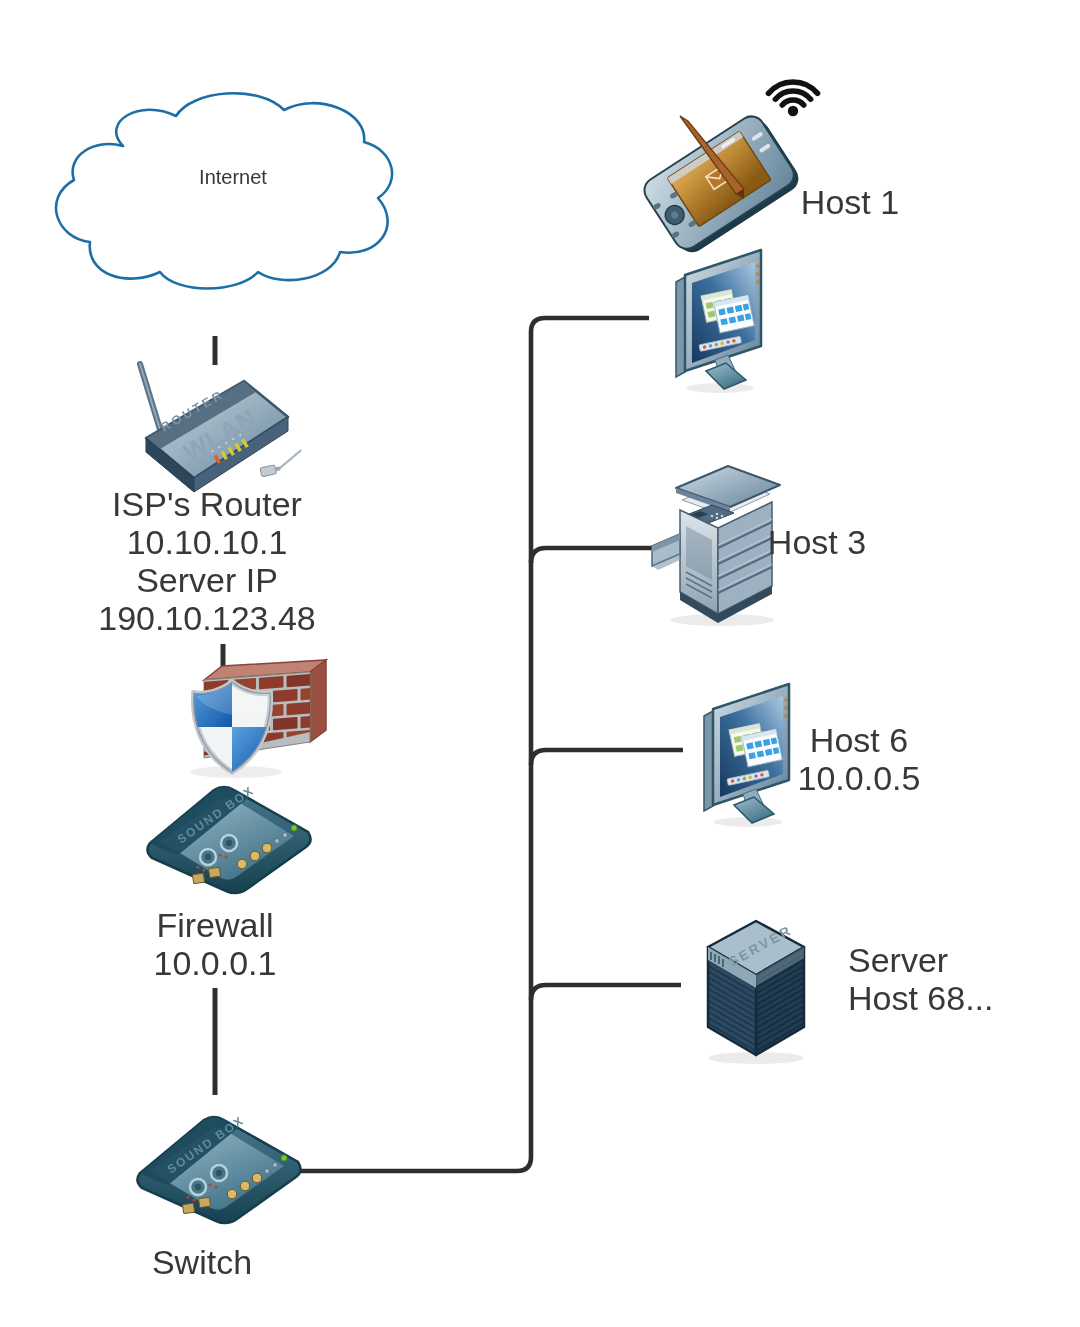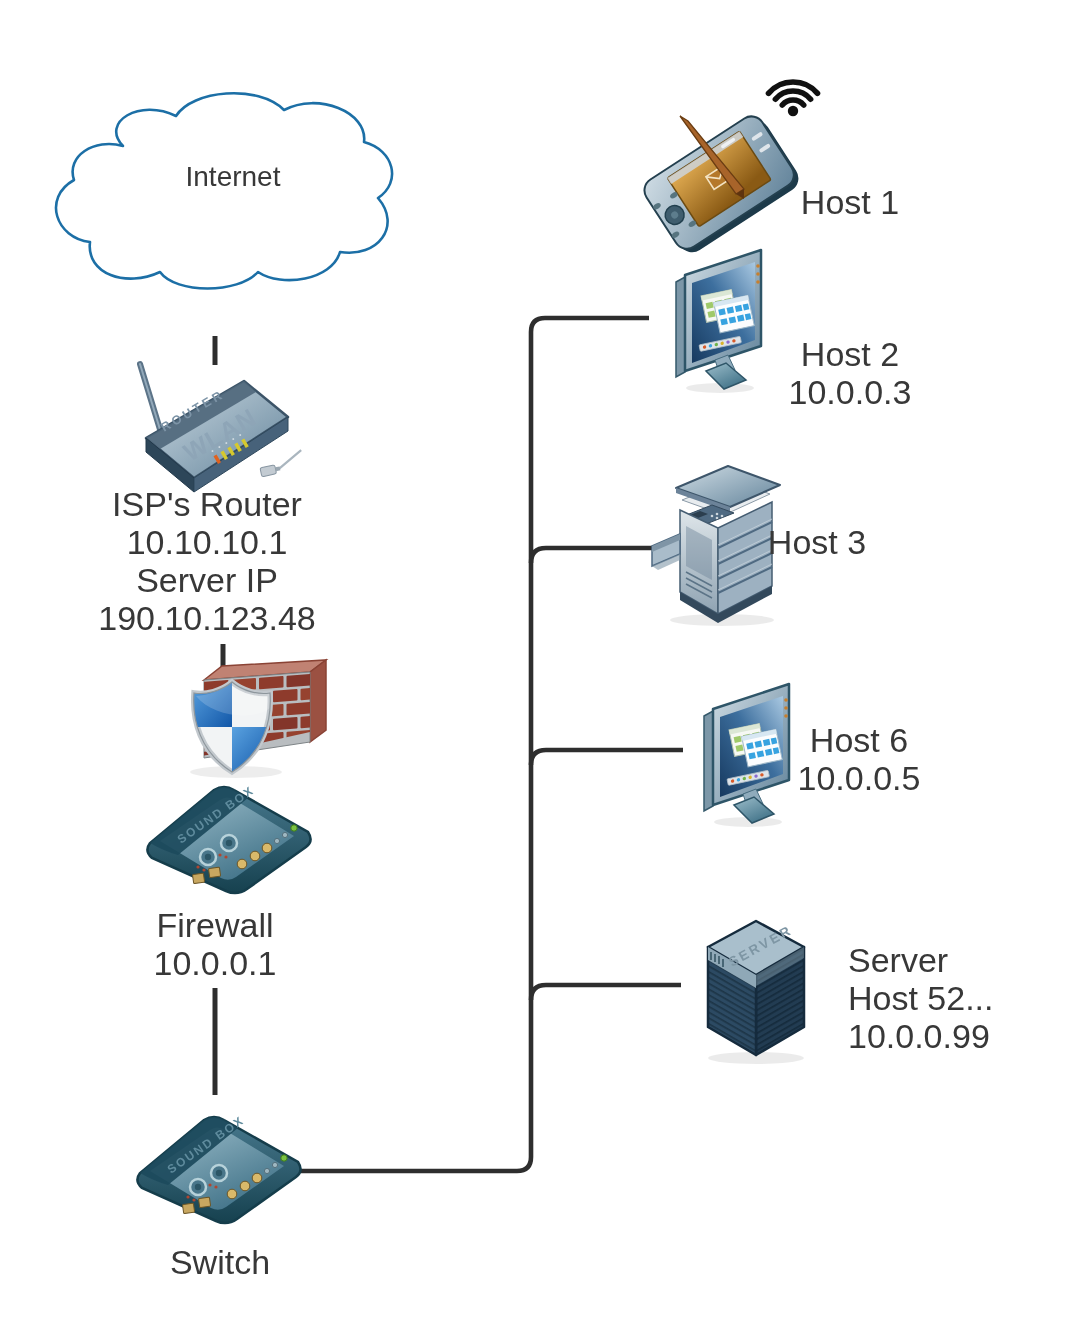--- a/index.html
+++ b/index.html
@@ -3,21 +3,21 @@
 <meta charset="utf-8">
 <style>
   html,body{margin:0;padding:0;background:#ffffff;}
   .canvas{position:relative;width:1080px;height:1327px;background:#ffffff;
           font-family:"Liberation Sans",sans-serif;color:#383838;overflow:hidden;}
   svg.layer{position:absolute;left:0;top:0;}
   svg.icon{position:absolute;overflow:visible;}
   svg text{font-family:"Liberation Sans",sans-serif;}
   .lbl{position:absolute;font-size:34px;line-height:38px;text-align:center;white-space:nowrap;}
   .lbl.left{text-align:left;}
-  .lbl.big{font-size:28px;}
+  .lbl.big{font-size:20px;}
 </style>
 </head>
 <body>
 
 <div class="canvas">
 
   <svg class="layer" width="1080" height="1327" viewBox="0 0 1080 1327">
     <defs>
       <linearGradient id="gSteel" x1="0" y1="0" x2="1" y2="1">
         <stop offset="0" stop-color="#cfdce4"></stop>
@@ -225,21 +225,21 @@
     <rect x="75" y="88" width="11" height="9" rx="1" fill="#c8a760" stroke="#6b5526" transform="rotate(-8 80 92)"></rect>
     <g stroke="#6b5526" stroke-width="1">
       <circle cx="108" cy="84" r="4.8" fill="#d9b96a"></circle>
         <circle cx="121" cy="76" r="4.8" fill="#d9b96a"></circle>
       <circle cx="133" cy="68" r="4.8" fill="#d9b96a"></circle>
       <circle cx="143" cy="61" r="2.6" fill="#9fb8c2" stroke="#55707c"></circle>
         <circle cx="151" cy="55" r="2.6" fill="#9fb8c2" stroke="#55707c"></circle>
       <circle cx="160" cy="48" r="3.2" fill="#79c142" stroke="#3d7a1e"></circle>
     </g>
   </svg>
-  <div class="lbl" style="left:120px;top:1243px;width:200px">Switch</div>
+  <div class="lbl" style="left:102px;top:1243px;width:200px">Switch</div>
 
   <svg class="icon" style="left:762px;top:68px" width="62" height="50" viewBox="0 0 62 50">
     <g stroke="#111" stroke-width="5.6" stroke-linecap="round" fill="none">
       <path d="M20.3,37 A14,14 0 0 1 41.7,37"></path>
       <path d="M13.4,31.2 A23,23 0 0 1 48.6,31.2"></path>
       <path d="M6.5,25.4 A32,32 0 0 1 55.5,25.4"></path>
     </g>
     <circle cx="31" cy="43" r="5.2" fill="#111"></circle>
   </svg>
   <svg class="icon" style="left:642px;top:112px" width="170" height="135" viewBox="0 0 170 135">
@@ -312,24 +312,20 @@
         <circle cx="35" cy="3.2" r="1.7" fill="#d85b2a"></circle>
     </g>
     <g fill="#c77f2e">
         <circle cx="90" cy="22" r="1.8"></circle>
         <circle cx="90" cy="30" r="1.8"></circle>
         <circle cx="90" cy="38" r="1.8"></circle>
       </g>
     <polygon points="47,116 60,111 67,126 52,131" fill="#8fabbc" stroke="#486d80" stroke-width="1"></polygon>
     <polygon points="38,127 58,119 78,136 56,145" fill="url(#gTeal)" stroke="#2e5568" stroke-width="1.5"></polygon>
   </svg>
-  <div class="lbl" style="left:765px;top:335px;width:170px">
-    <div>Host 2</div>
-    <div>10.0.0.3</div>
-  </div>
 
   <svg class="icon" style="left:650px;top:460px" width="145" height="168" viewBox="0 0 145 168">
     <ellipse cx="72" cy="160" rx="52" ry="6" fill="#000" opacity="0.08"></ellipse>
     <polygon points="32,40 82,20 120,34 74,55" fill="#e8ecef" stroke="#8b9aa7" stroke-width="1"></polygon>
     <circle cx="60" cy="38" r="4.5" fill="#2f7bbf"></circle>
     <path d="M86,30 l6,4 -4,4 -5,-3 z" fill="#c23b2a"></path>
     <circle cx="95" cy="34" r="2" fill="#5aa03c"></circle>
     <polygon points="26,28 78,6 130,25 80,47" fill="url(#gSteel)" stroke="#3e566b" stroke-width="2" stroke-linejoin="round"></polygon>
     <polygon points="26,28 80,47 80,52 26,33" fill="#6c8399"></polygon>
     <polygon points="34,56 62,45 84,53 56,64" fill="#4f6a82" stroke="#33495c" stroke-width="1"></polygon>
@@ -434,17 +430,16 @@
     <g stroke="#31505f" stroke-width="1.5">
       <path d="M15,52 L15,60"></path>
         <path d="M19,54 L19,62"></path>
         <path d="M23,56 L23,64"></path>
         <path d="M27,59 L27,67"></path>
     </g>
     <text transform="translate(36,67) rotate(-29)" font-size="13.5" font-weight="bold" letter-spacing="2.5" fill="#7e96a4">SERVER</text>
   </svg>
   <div class="lbl left" style="left:848px;top:941px;width:200px">
     <div>Server</div>
-    <div>Host 52...</div>
-    <div>10.0.0.99</div>
+    <div>Host 68...</div>
   </div>
 
 </div>
 
 </body></html>

